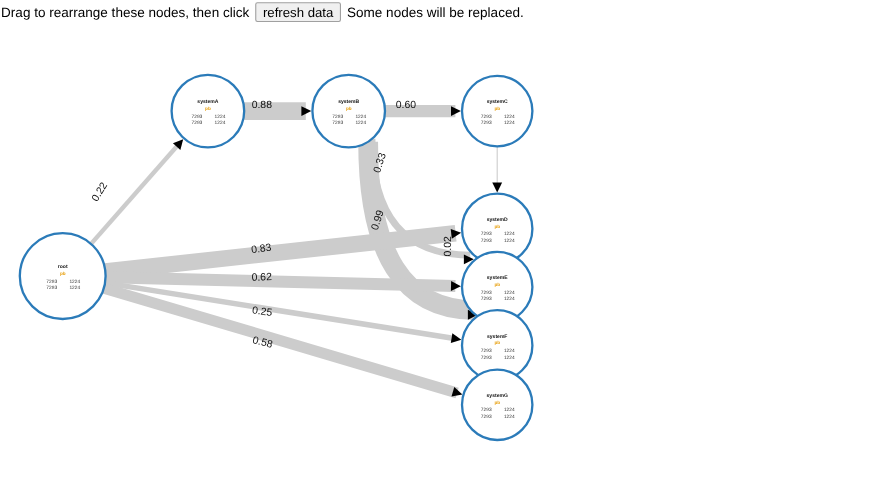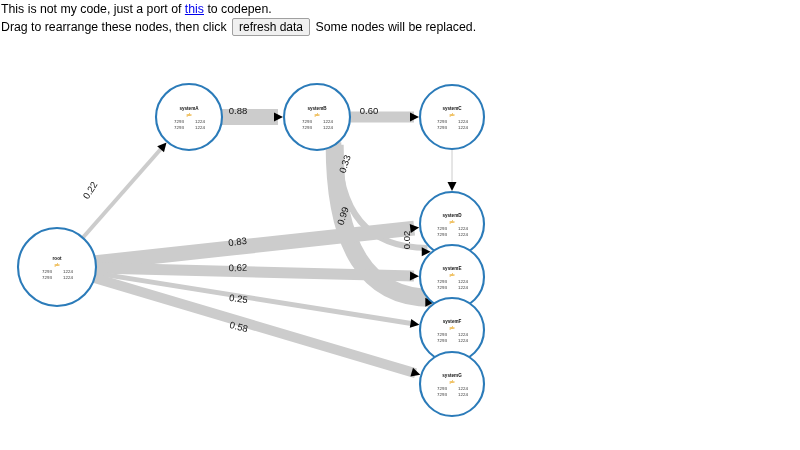--- a/index.html
+++ b/index.html
@@ -87,23 +87,20 @@
     text-anchor: middle;
   }
   .arrow-head {
     fill: #000000;
   }
 </style>
 </head>
 <body>
 
 <div id="intro">
-  <p>
-    <span>This is not my code, just a port of </span><a href="#">this</a><span> to codepen.</span>
-  </p>
   <p>
     <span>Drag to rearrange these nodes, then click </span><button class="btn">refresh data</button><span> Some nodes will be replaced.</span>
   </p>
 </div>
 
 <div id="graph-wrap">
   <svg id="graph" width="800" height="420" viewBox="0 0 800 420">
     <g id="links-layer">
         <path d="M 82.76448790078896 200.72217284001255 Q 123 155 163.23551209921104 109.27782715998745" class="link" stroke-width="4"></path>
         <path d="M 222 80 Q 250 80 278 80" class="link" stroke-width="16"></path>

